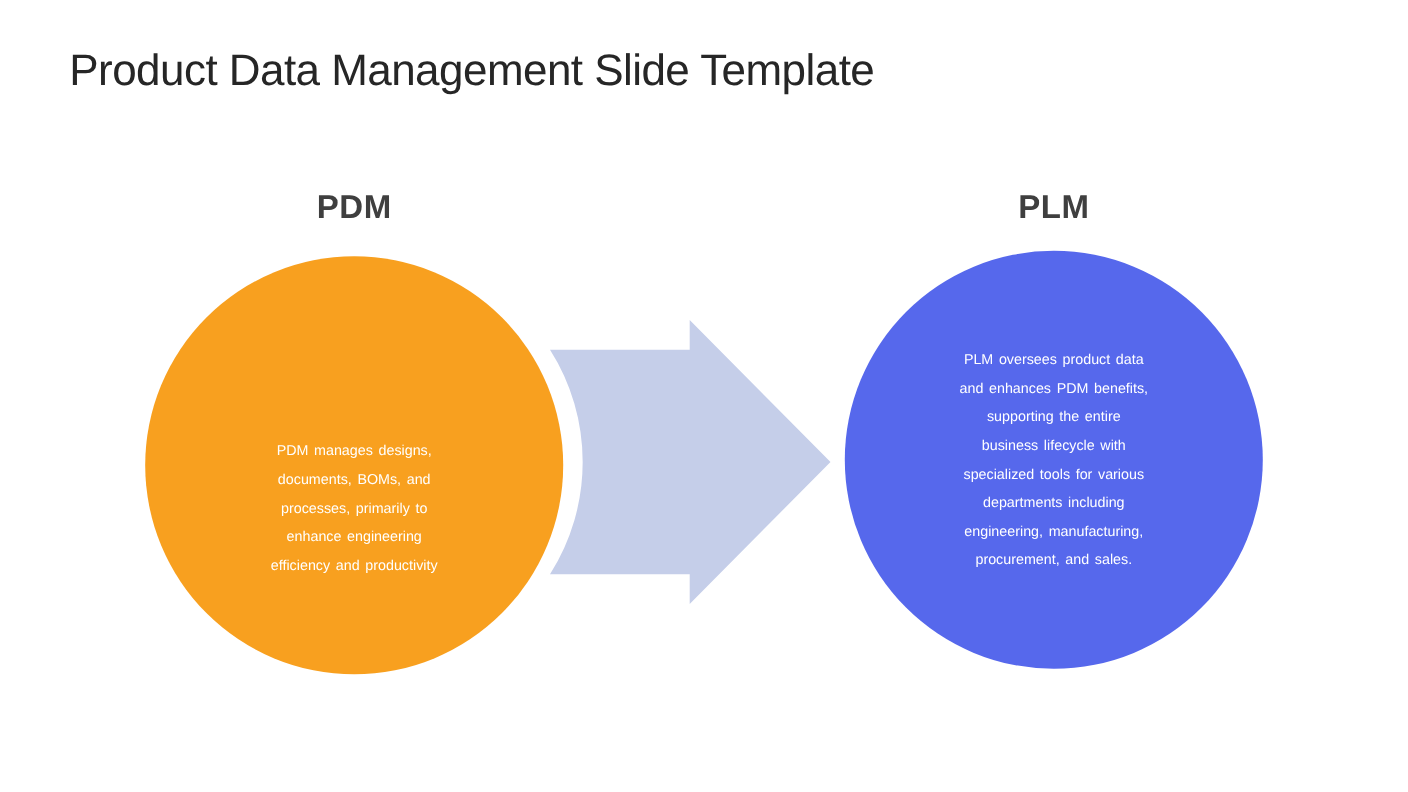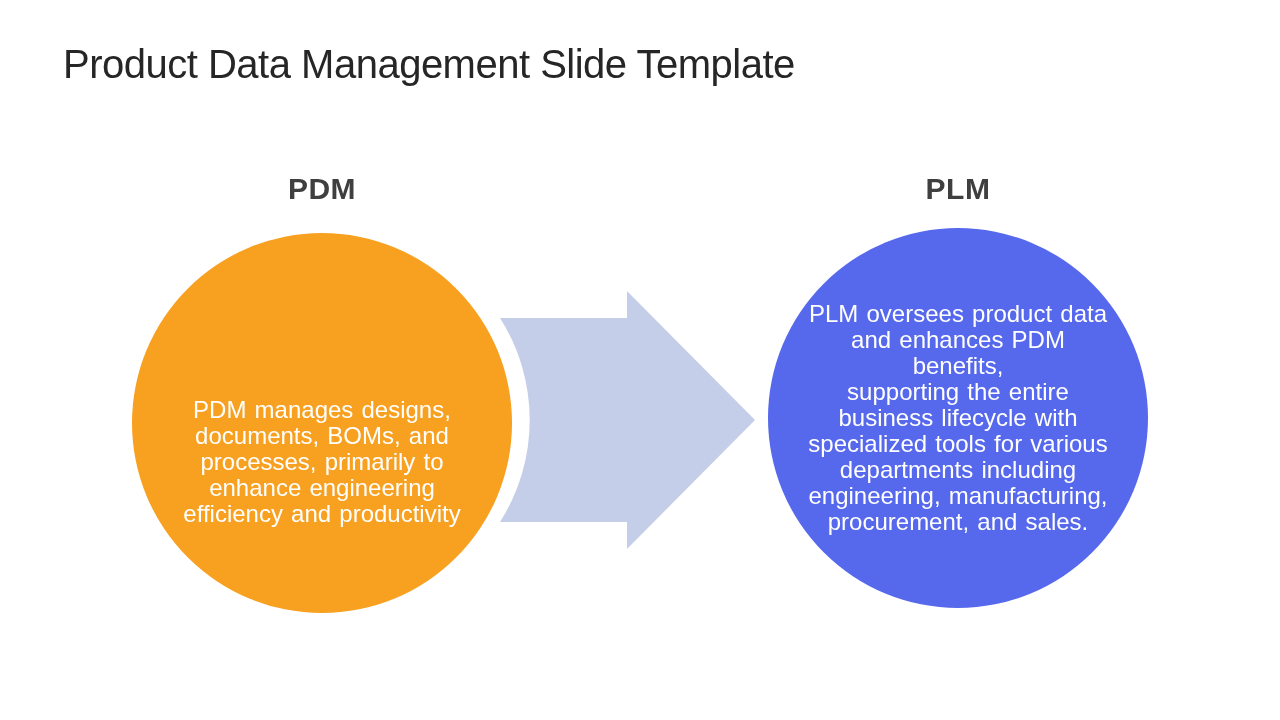--- a/index.html
+++ b/index.html
@@ -46,21 +46,21 @@
   .circle-pdm { left: 132px; top: 233px; }
   .circle-plm { left: 768px; top: 228px; }
   .circle-text {
     position: absolute;
     left: 40px;
     right: 40px;
     top: 50%;
     transform: translateY(-50%);
     text-align: center;
     color: #ffffff;
-    font-size: 24px;
+    font-size: 13px;
     line-height: 26px;
     white-space: pre-line;
     word-spacing: 1.5px;
   }
   .arrow-svg {
     position: absolute;
     left: 480px;
     top: 280px;
     width: 290px;
     height: 280px;

